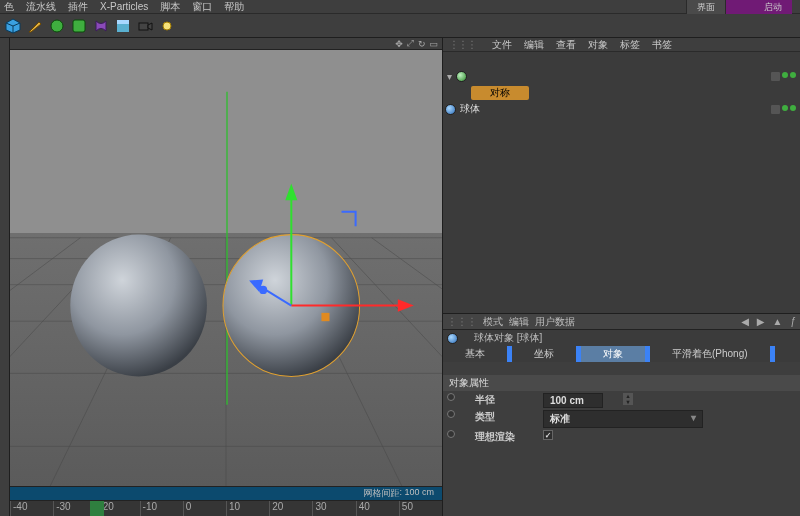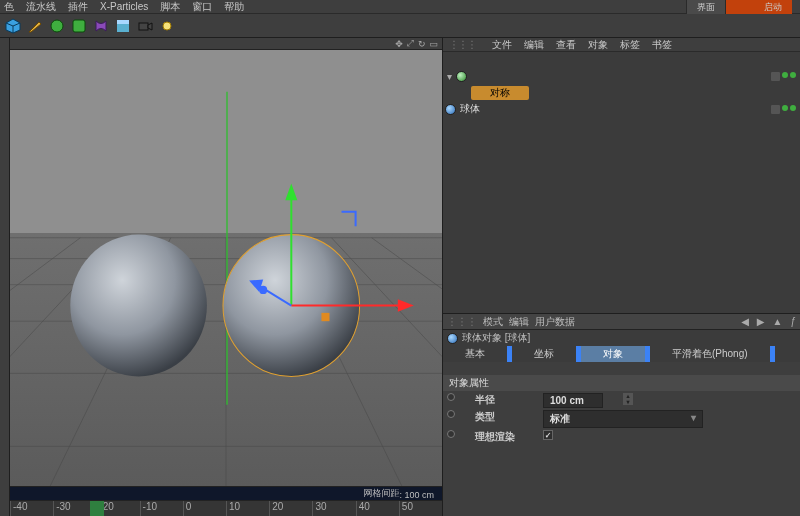--- a/index.html
+++ b/index.html
@@ -47,21 +47,21 @@
     display: flex;
     gap: 0;
     font-size: 9px;
   }
   .layout-tabs .lt {
     padding: 1px 10px;
     background: #4a4a4a;
     color:#ccc;
     border-left: 1px solid #2a2a2a;
   }
-  .layout-tabs .lt.active { background: #c2410c; padding-left: 38px; }
+  .layout-tabs .lt.active { background: #701a75; padding-left: 38px; }
 
   
   .main {
     flex: 1;
     display: flex;
     min-height: 0;
   }
 
   
   .leftcol {
@@ -92,25 +92,25 @@
   }
   .viewport {
     flex: 1;
     position: relative;
     background: linear-gradient(#8f8f8f 0%, #8f8f8f 42%, #6f6f6f 42%, #5b5b5b 100%);
     overflow:hidden;
   }
   .viewport svg { position:absolute; inset:0; width:100%; height:100%; }
   .status {
     height: 14px;
-    background:#0f172a;
+    background:#0c4a6e;
     color:#bfbfbf;
     font-size:9px;
     display:flex;
-    align-items:flex-end;
+    align-items:flex-start;
     justify-content:flex-end;
     padding-right:8px;
     border-top:1px solid #222;
   }
   .timeline {
     height: 16px;
     background: #353535;
     position: relative;
     border-top:1px solid #222;
     overflow:hidden;
@@ -169,21 +169,21 @@
   .dot.grey{width:9px;height:9px;border-radius:1px;background:#555;}
 
   .attr-manager{ flex:1; display:flex; flex-direction:column; }
   .attr-title{
     height:16px; display:flex; align-items:center; gap:6px;
     padding:0 4px; background:#444; border-bottom:1px solid #222;
   }
   .attr-title .grip{color:#777;}
   .navbtns{ margin-left:auto; display:flex; gap:8px; color:#aaa; font-size:10px;}
   .attr-objrow{
-    height:16px; display:flex; align-items:center; gap:4px; padding:0 4px;
+    height:16px; display:flex; align-items:center; gap:16px; padding:0 4px;
     background:#3b3b3b;
   }
   .tabs{
     display:flex; height:16px; background:#3b3b3b;
   }
   .tabs .tab{
     flex:0 0 auto;
     padding:1px 22px;
     background:#3b3b3b; color:#ccc;
     border-right:5px solid #3b82f6;

